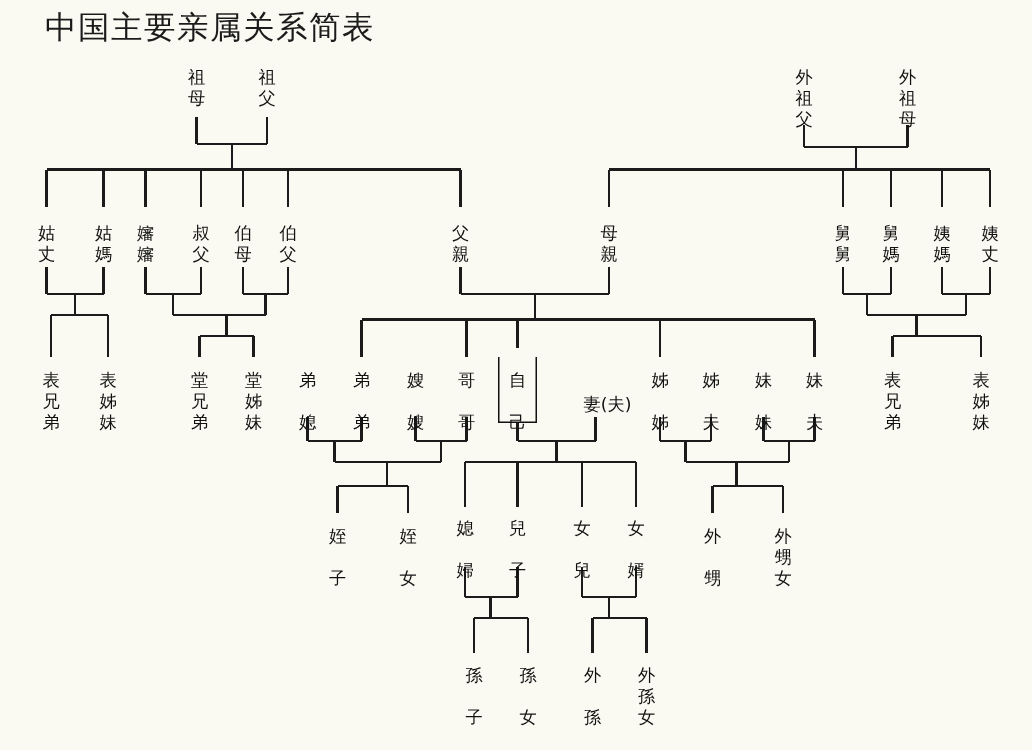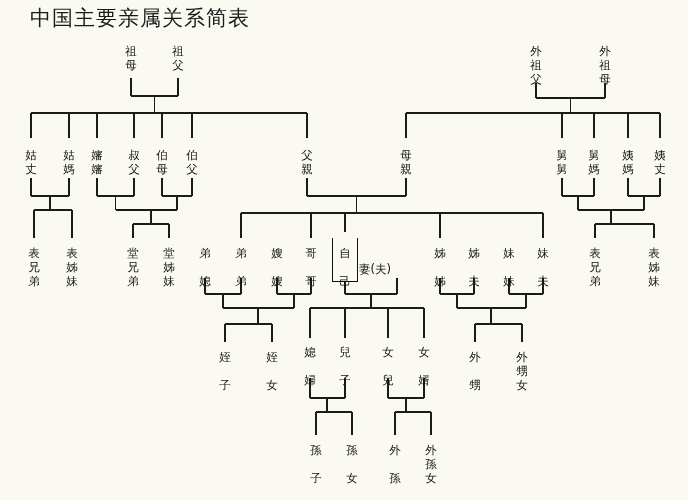--- a/index.html
+++ b/index.html
@@ -238,21 +238,21 @@
 弟</div>
   <div class="node" style="left:277px;top:246px;">嫂
 
 嫂</div>
   <div class="node" style="left:311px;top:246px;">哥
 
 哥</div>
   <div class="node" style="left:345px;top:246px;">自
 
 己</div>
-  <div class="node horiz" style="left:375px;top:262px;">妻(夫)</div>
+  <div class="node horiz" style="left:405px;top:262px;">妻(夫)</div>
   <div class="node" style="left:440px;top:246px;">姊
 
 姊</div>
   <div class="node" style="left:474px;top:246px;">姊
 
 夫</div>
   <div class="node" style="left:509px;top:246px;">妹
 
 妹</div>
   <div class="node" style="left:543px;top:246px;">妹

